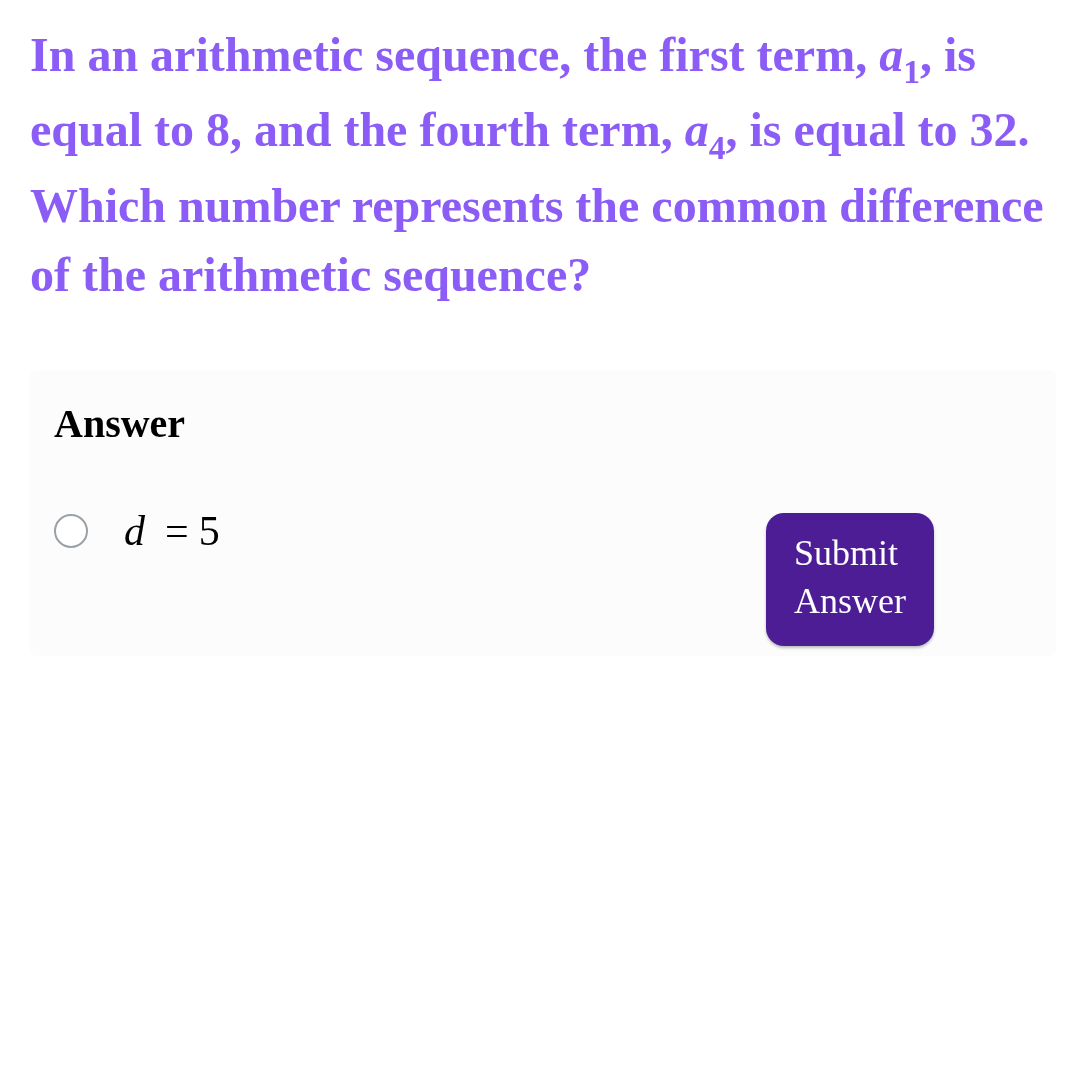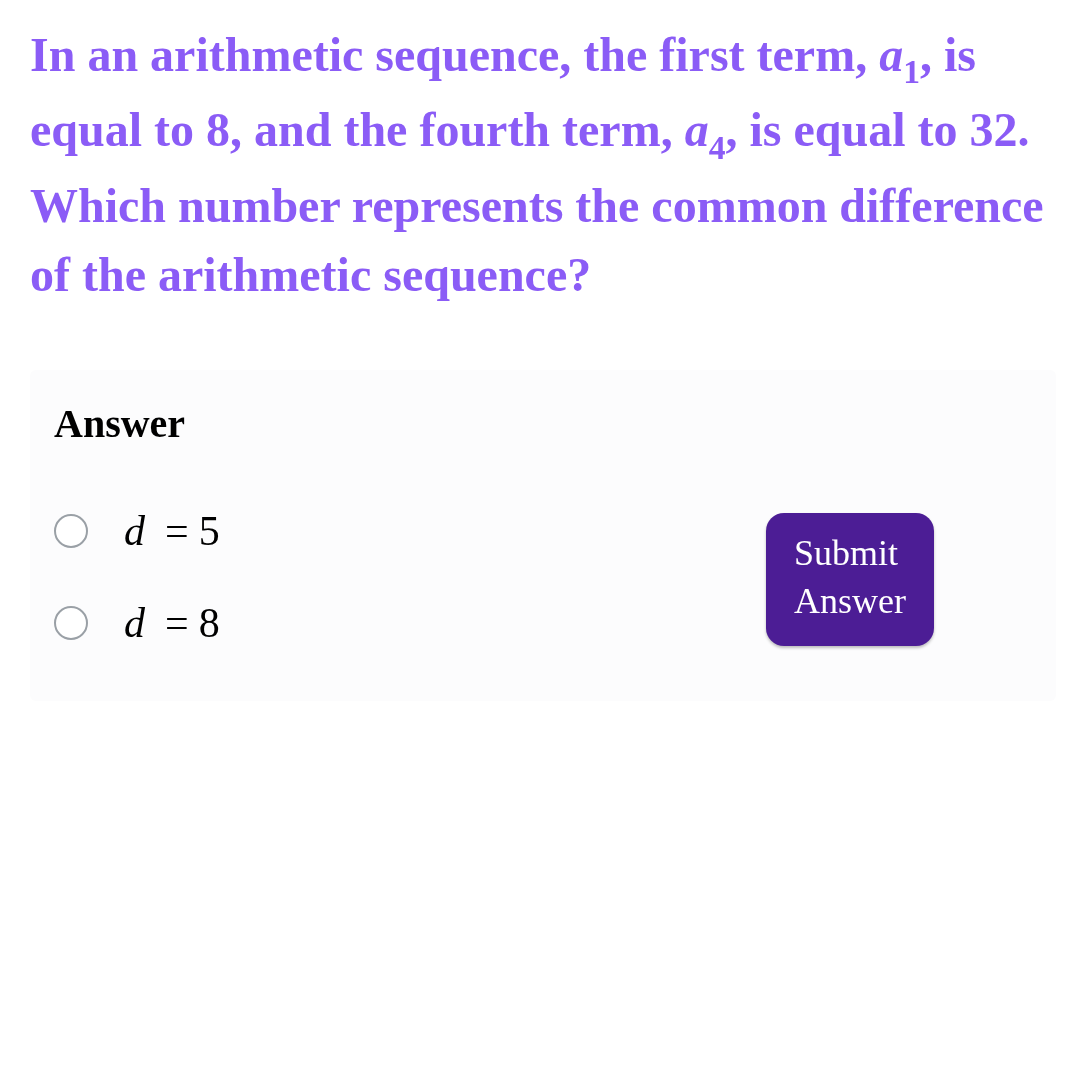--- a/index.html
+++ b/index.html
@@ -114,26 +114,20 @@
 
         <div class="option">
           <span class="radio-circle"></span>
           <span class="opt-math">
             <span class="d">d</span><span class="eq">=</span><span>5</span>
           </span>
         </div>
 
 
 
-        <div class="option">
-          <span class="radio-circle"></span>
-          <span class="opt-math">
-            <span class="d">d</span><span class="eq">=</span><span>8</span>
-          </span>
-        </div>
 
       </div>
 
       <div class="submit-col">
         <button class="submit-btn">
           <span>Submit</span><br>
           <span>Answer</span>
         </button>
       </div>
 

